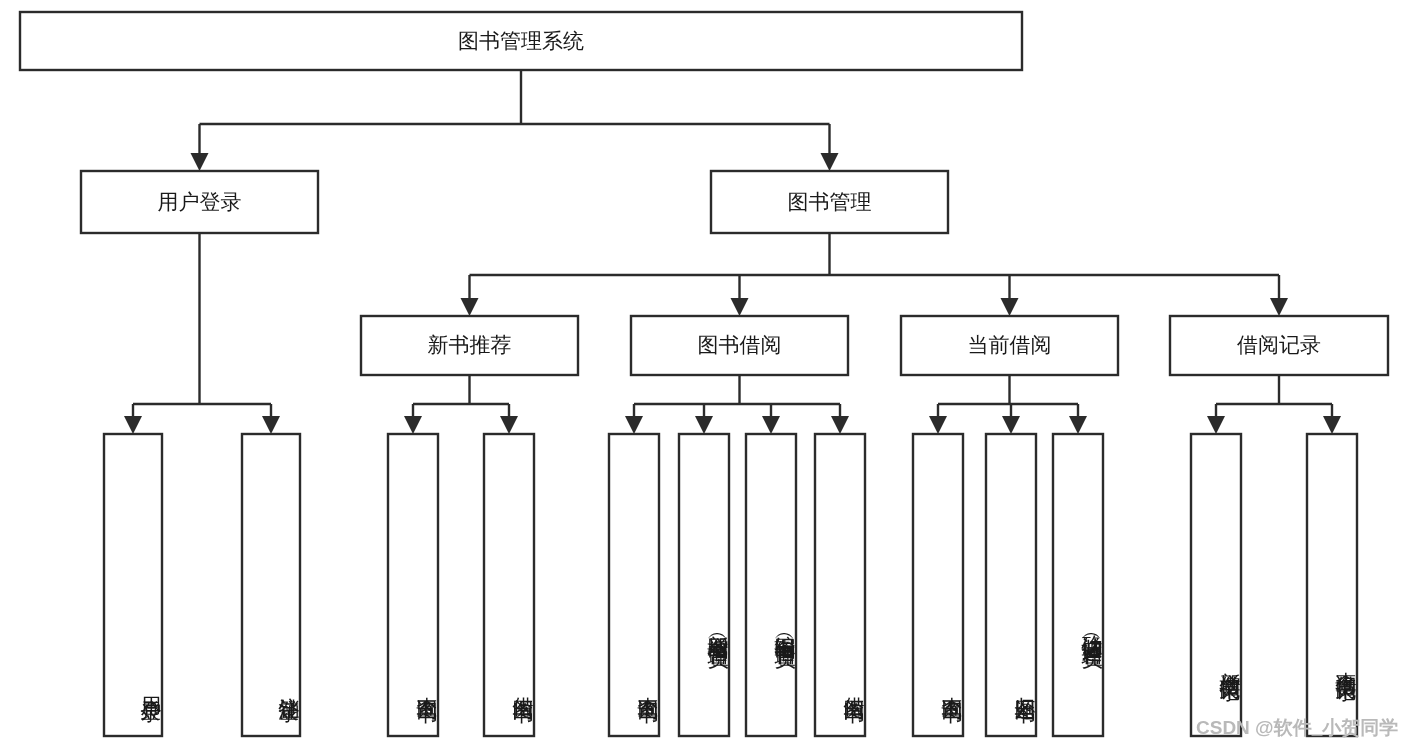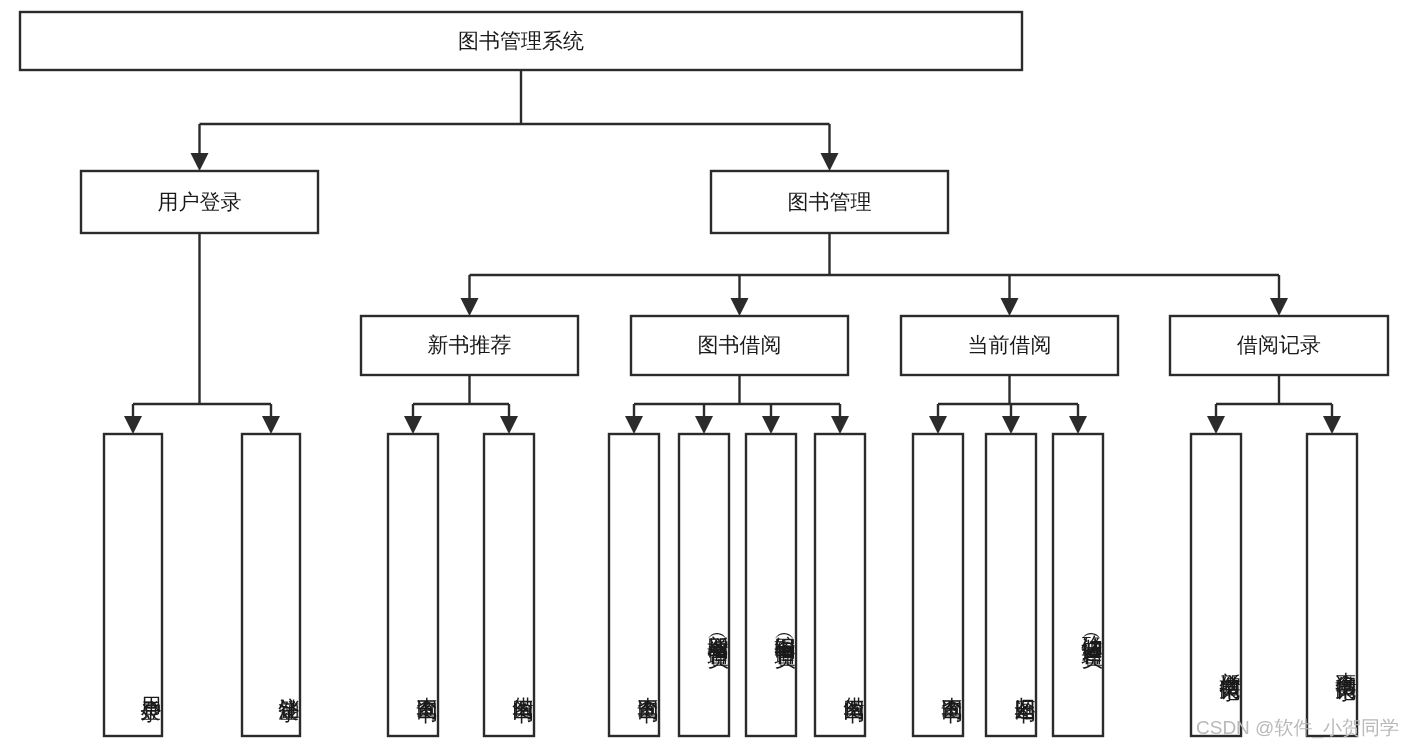--- a/index.html
+++ b/index.html
@@ -62,20 +62,21 @@
     align-items: flex-start;
     justify-content: center;
     pointer-events: none;
   }
   .watermark {
     position: absolute;
     font-family: "Liberation Sans", "DejaVu Sans", sans-serif;
     font-size: 19px;
     color: #b9b9b9;
     white-space: nowrap;
+    font-weight: bold;
   }
 </style>
 </head>
 <body>
 
 <div id="diagram-root">
   <svg id="diagram-svg" viewBox="0 0 1405 747">
     <g id="connectors-layer">
         <path d="M521,70 L521,124" class="connector"></path>
         <path d="M199.5,124 L829.5,124" class="connector"></path>

